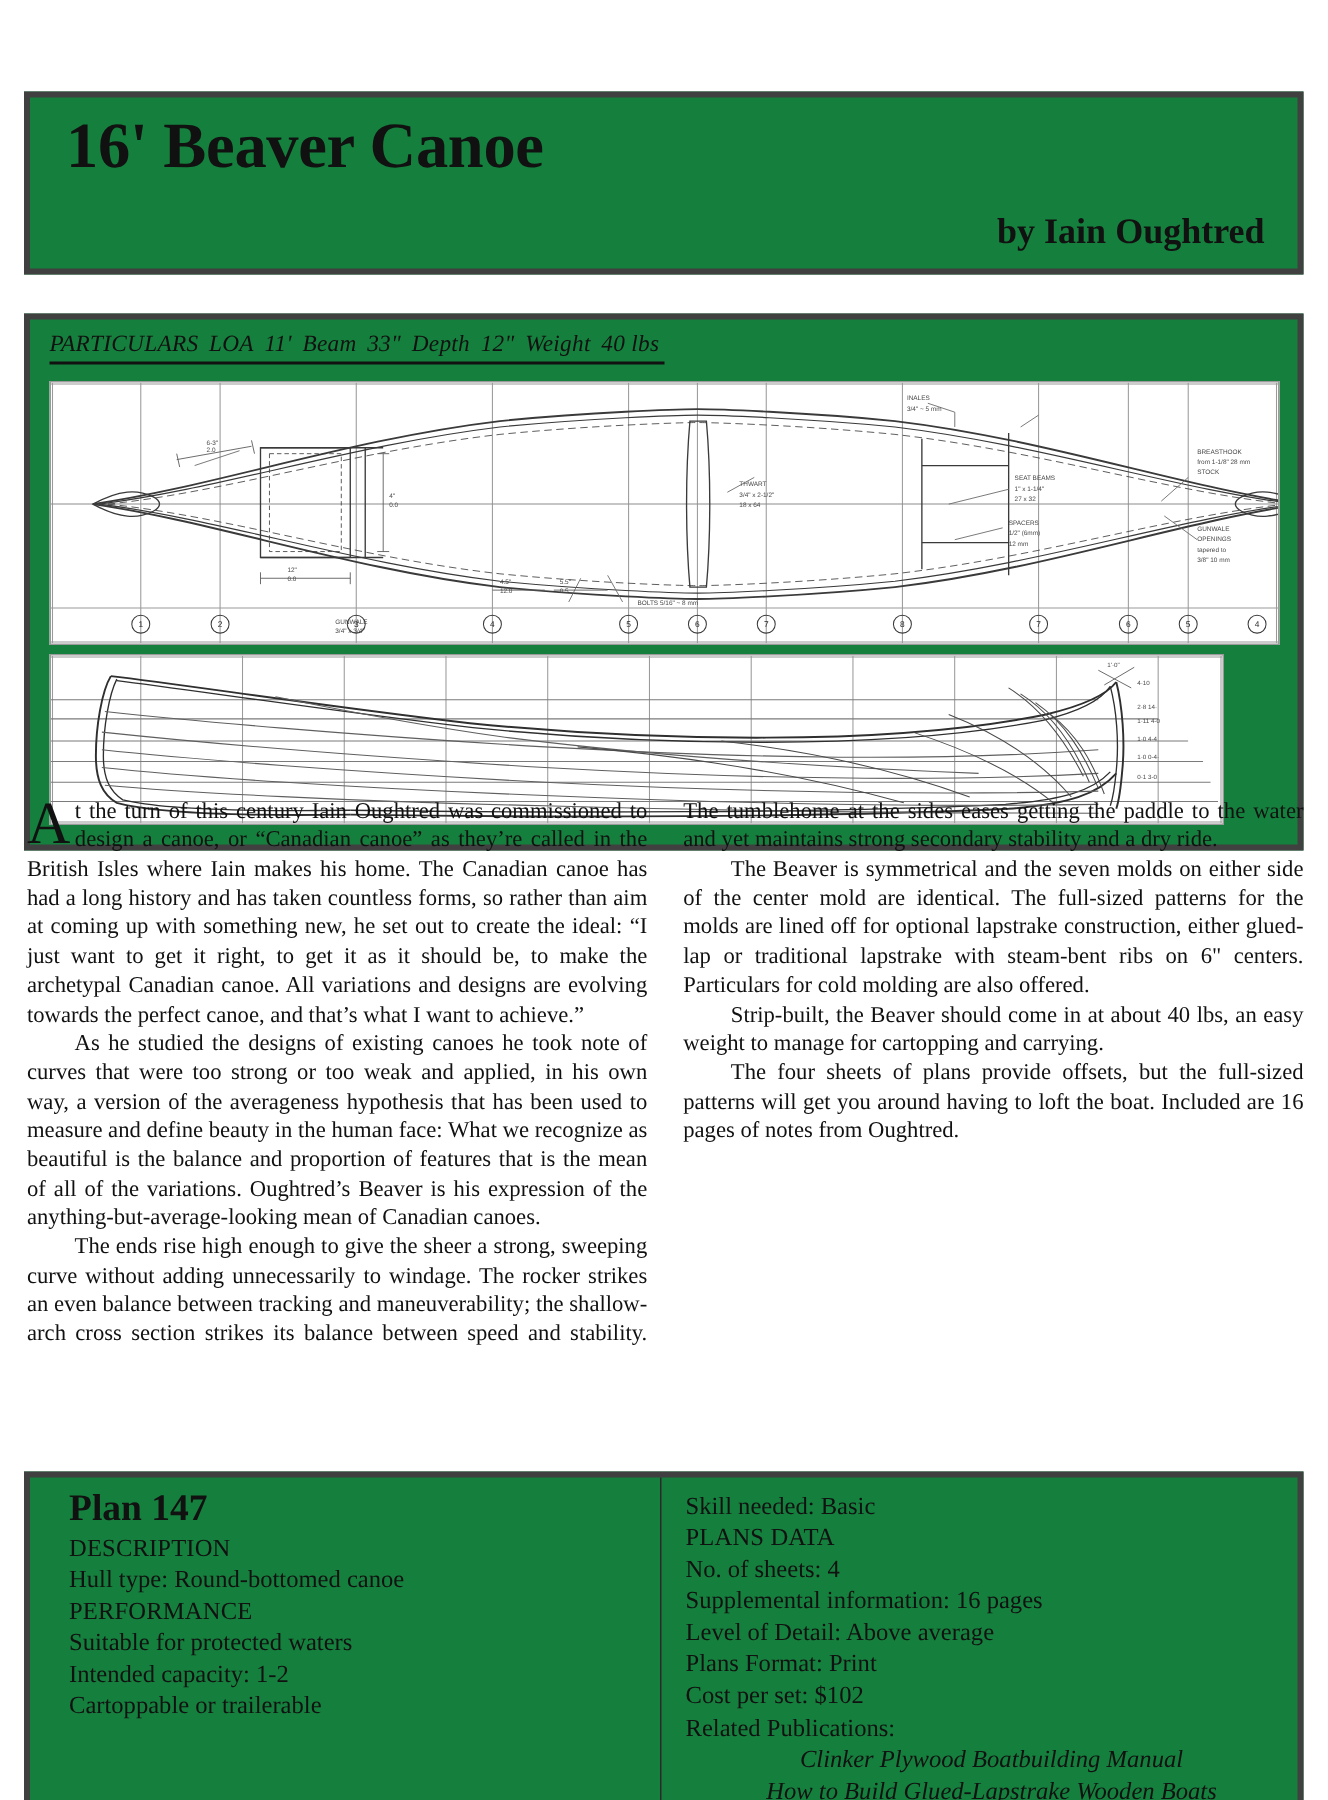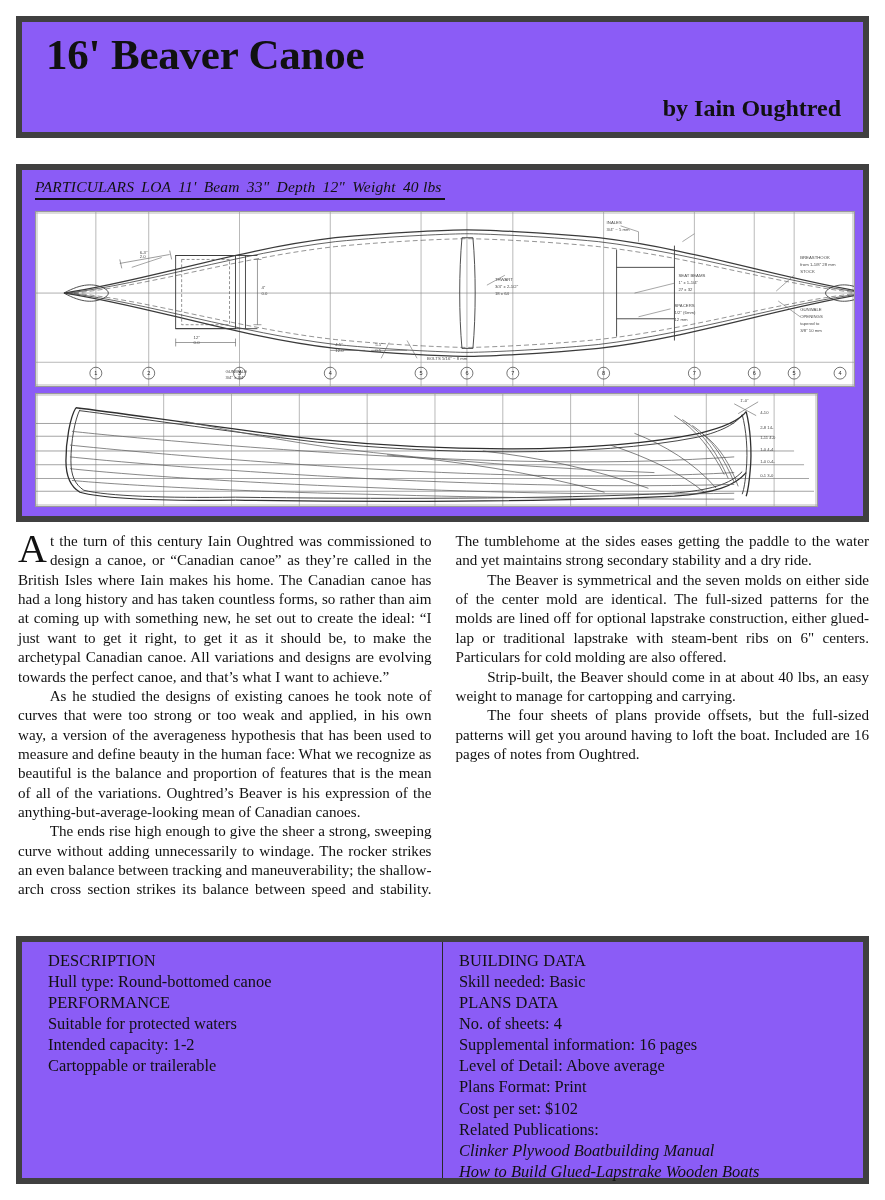--- a/index.html
+++ b/index.html
@@ -12,23 +12,24 @@
   }
   .page{
     position:relative;
     width:885px;height:1200px;
     box-sizing:border-box;
     padding:0;
   }
 
   
   .framed{
-    border:6px solid #404040;
-    background:#8b5cf6;
+    border:4px solid #404040;
+    background:#15803d;
     box-sizing:border-box;
+    margin-top:45px;
   }
 
   
   .header{
     position:absolute;
     left:16px;top:16px;
     width:853px;height:122px;
   }
   .title{
     position:absolute;
@@ -142,21 +143,21 @@
   .sec-head{
     font-size:16.4px;
     line-height:1.285;
     letter-spacing:.1px;
   }
   .data-line{
     font-size:16.4px;
     line-height:1.285;
     white-space:nowrap;
   }
-  .data-line.ital{font-style:italic;}
+  .data-line.ital{font-style:italic;text-align:center;}
 </style>
 </head>
 <body>
 
 <div class="page">
 
   <div class="framed header">
     <div class="title">16' Beaver Canoe</div>
     <div class="byline">by Iain Oughtred</div>
   </div>
@@ -410,32 +411,32 @@
     <p>The ends rise high enough to give the sheer a strong, sweeping curve without adding unnecessarily to windage. The rocker strikes an even balance between tracking and maneuverability; the shallow-arch cross section strikes its balance between speed and stability. The tumblehome at the sides eases getting the paddle to the water and yet maintains strong secondary stability and a dry ride.</p>
     <p>The Beaver is symmetrical and the seven molds on either side of the center mold are identical. The full-sized patterns for the molds are lined off for optional lapstrake construction, either glued-lap or traditional lapstrake with steam-bent ribs on 6" centers. Particulars for cold molding are also offered.</p>
     <p>Strip-built, the Beaver should come in at about 40 lbs, an easy weight to manage for cartopping and carrying.</p>
     <p>The four sheets of plans provide offsets, but the full-sized patterns will get you around having to loft the boat. Included are 16 pages of notes from Oughtred.</p>
   </div>
 
   <div class="framed databox">
     <div class="datacols">
 
       <div class="col-left">
+        <div class="plan-no">Plan 147</div>
         <div class="sec-head">DESCRIPTION</div>
         <div class="data-line">Hull type: Round-bottomed canoe</div>
         <div class="sec-head">PERFORMANCE</div>
         <div class="data-line">Suitable for protected waters</div>
         <div class="data-line">Intended capacity: 1-2</div>
         <div class="data-line">Cartoppable or trailerable</div>
       </div>
 
       <div class="col-divider"></div>
 
       <div class="col-right">
-        <div class="sec-head">BUILDING DATA</div>
         <div class="data-line">Skill needed: Basic</div>
         <div class="sec-head">PLANS DATA</div>
         <div class="data-line">No. of sheets: 4</div>
         <div class="data-line">Supplemental information: 16 pages</div>
         <div class="data-line">Level of Detail: Above average</div>
         <div class="data-line">Plans Format: Print</div>
         <div class="data-line">Cost per set: $102</div>
         <div class="data-line">Related Publications:</div>
         <div class="data-line ital">Clinker Plywood Boatbuilding Manual</div>
         <div class="data-line ital">How to Build Glued-Lapstrake Wooden Boats</div>

